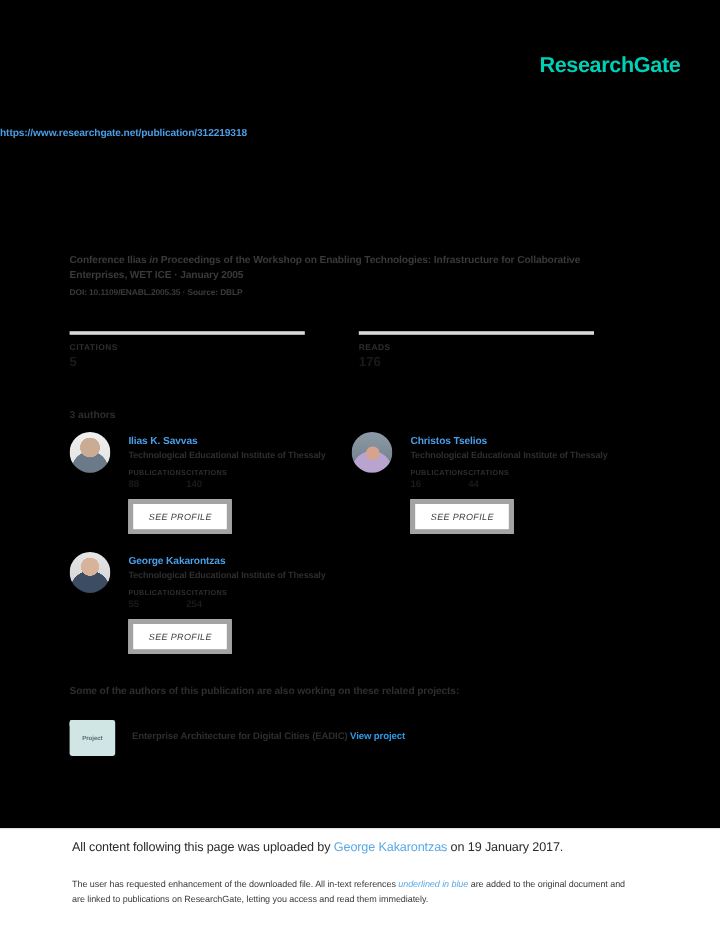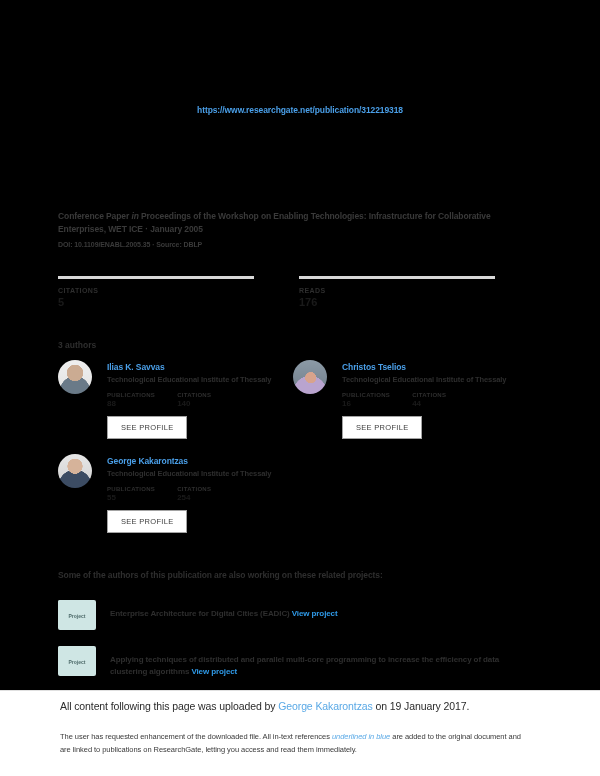--- a/index.html
+++ b/index.html
@@ -33,21 +33,21 @@
     font-weight: bold;
     color: #00d0b6;
     letter-spacing: -0.3px;
   }
 
   .doc-url {
     position: absolute;
     left: 0;
     right: 0;
     top: 105px;
-    text-align: center;
+    text-align: left;
     font-size: 8.5px;
     font-weight: bold;
     color: #4a9fe8;
     letter-spacing: -0.1px;
   }
 
   
   .pub-block {
     position: absolute;
     left: 58px;
@@ -178,44 +178,44 @@
     margin-top: 2px;
     font-size: 7.5px;
     font-weight: bold;
     color: #2e2e2e;
     line-height: 10px;
     letter-spacing: -0.1px;
   }
   .author-stats {
     margin-top: 7px;
     display: flex;
-    gap: 22px;
   }
   .astat-label {
     font-size: 6px;
     font-weight: bold;
     color: #2e2e2e;
     letter-spacing: 0.3px;
   }
   .astat-value {
     font-size: 8px;
     font-weight: bold;
     color: #1a1a1a;
     margin-top: 1px;
   }
   .see-profile {
     margin-top: 8px;
     display: inline-block;
-    border: 1px solid #a3a3a3;
+    border: 4px solid #a3a3a3;
     background: #ffffff;
     color: #3d3d3d;
     font-size: 7.5px;
     letter-spacing: 0.3px;
     padding: 6px 13px;
     font-family: "Liberation Sans", sans-serif;
+    font-style: italic;
   }
 
   
   .projects-heading {
     position: absolute;
     left: 58px;
     top: 570px;
     font-size: 8.5px;
     font-weight: bold;
     color: #2e2e2e;
@@ -321,26 +321,27 @@
   .note-link {
     color: #5aa9e6;
     font-style: italic;
   }
 </style>
 </head>
 <body>
 
 <div class="page-dark">
 
+  <div class="rg-logo">ResearchGate</div>
 
   <div class="doc-url">https://www.researchgate.net/publication/312219318</div>
 
   <div class="pub-block">
     <div class="pub-type-line">
-      <span class="pub-type">Conference Paper</span>
+      <span class="pub-type">Conference Ilias</span>
       <span class="pub-in">in</span>
       <span class="pub-venue">Proceedings of the Workshop on Enabling Technologies: Infrastructure for Collaborative Enterprises, WET ICE · January 2005</span>
     </div>
     <div class="pub-doi">DOI: 10.1109/ENABL.2005.35 · Source: DBLP</div>
   </div>
 
   <div class="stats-row">
     <div class="stat-col">
       <div class="stat-rule"></div>
       <div class="stat-label">CITATIONS</div>
@@ -435,31 +436,20 @@
         <div class="folder-tab"></div>
         <div class="folder-back">
           <div class="folder-label">Project</div>
         </div>
       </div>
       <div class="project-text">
         <span>Enterprise Architecture for Digital Cities (EADIC) </span><span class="view-project">View project</span>
       </div>
     </div>
 
-    <div class="project-item">
-      <div class="project-icon">
-        <div class="folder-tab"></div>
-        <div class="folder-back">
-          <div class="folder-label">Project</div>
-        </div>
-      </div>
-      <div class="project-text">
-        <span>Applying techniques of distributed and parallel multi-core programming to increase the efficiency of data clustering algorithms </span><span class="view-project">View project</span>
-      </div>
-    </div>
 
   </div>
 
 </div>
 
 <div class="page-footer">
   <div class="footer-divider"></div>
   <div class="footer-main">
     <span>All content following this page was uploaded by </span><span class="footer-link">George Kakarontzas</span><span> on 19 January 2017.</span>
   </div>

